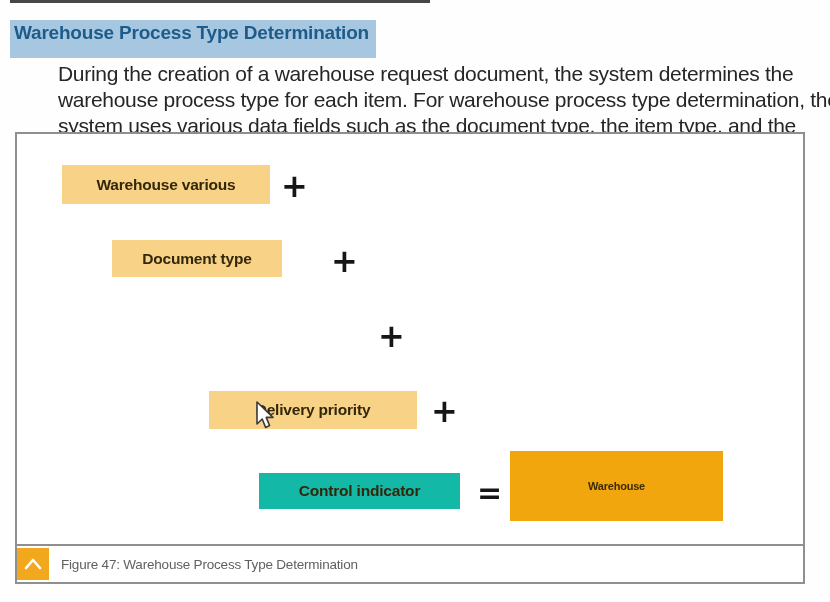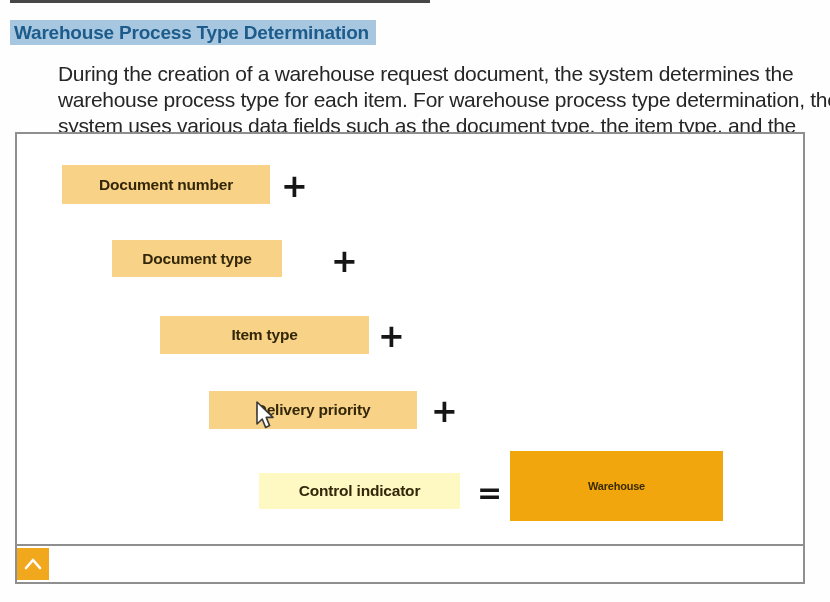--- a/index.html
+++ b/index.html
@@ -10,21 +10,21 @@
     -webkit-font-smoothing:antialiased;
   }
   .top-dark-bar{
     position:absolute;left:10px;top:0;width:420px;height:3px;background:#474747;
   }
   .page-title{
     position:absolute;left:10px;top:7px;
     display:inline-block;
     background:#a7c7e1;color:#1d5c8a;
     font-size:19px;font-weight:bold;
-    padding:2px 7px 1px 4px;
+    padding:2px 7px 14px 4px;
     letter-spacing:-0.2px;
   }
   .intro-text{
     position:absolute;left:14px;top:40px;width:800px;
     font-size:21px;line-height:26px;color:#262626;
     letter-spacing:-0.3px;
     margin-left:44px;
   }
   .figure-frame{
     position:absolute;left:15px;top:132px;width:790px;height:452px;
@@ -35,21 +35,21 @@
   }
   .input-box{
     position:absolute;
     background:#f8d286;
     color:#33270a;
     font-weight:bold;font-size:15.5px;
     display:flex;align-items:center;justify-content:center;
     text-align:center;
     letter-spacing:-0.2px;
   }
-  .input-box.lighter{background:#fef9c3;}
+  .input-box.lighter{background:#14b8a6;}
   .operator{
     position:absolute;
     color:#161616;
     font-weight:bold;
     font-family:"DejaVu Sans","Liberation Sans",sans-serif;
     line-height:1;
   }
   .op-plus{font-size:32px;}
   .op-equals{font-size:30px;letter-spacing:-2px;}
   .result-box{
@@ -84,44 +84,44 @@
 
 <div class="top-dark-bar"></div>
 
 <h1 class="page-title">Warehouse Process Type Determination</h1>
 
 <p class="intro-text">During the creation of a warehouse request document, the system determines the warehouse process type for each item. For warehouse process type determination, the system uses various data fields such as the document type, the item type, and the control indicator.</p>
 
 <div class="figure-frame">
   <div class="diagram-area">
 
-    <div class="input-box" style="left:45px;top:31px;width:208px;height:39px;">Document number</div>
+    <div class="input-box" style="left:45px;top:31px;width:208px;height:39px;">Warehouse various</div>
     <div class="operator op-plus" style="left:264px;top:36px;">+</div>
 
     <div class="input-box" style="left:95px;top:106px;width:170px;height:37px;">Document type</div>
     <div class="operator op-plus" style="left:314px;top:111px;">+</div>
 
-    <div class="input-box" style="left:143px;top:182px;width:209px;height:38px;">Item type</div>
     <div class="operator op-plus" style="left:361px;top:186px;">+</div>
 
     <div class="input-box" style="left:192px;top:257px;width:208px;height:38px;">Delivery priority</div>
     <div class="operator op-plus" style="left:414px;top:261px;">+</div>
 
     <div class="input-box lighter" style="left:242px;top:339px;width:201px;height:36px;">Control indicator</div>
     <div class="operator op-equals" style="left:460px;top:344px;">=</div>
 
     <div class="result-box">
       <span>Warehouse</span>
     </div>
   </div>
 
   <div class="caption-row">
     <div class="caption-icon">
       <svg width="20" height="14" viewBox="0 0 20 14">
         <polyline points="3,11 10,3 17,11" fill="none" stroke="#ffffff" stroke-width="2.6" stroke-linecap="round" stroke-linejoin="round"></polyline>
       </svg>
     </div>
+    <span class="caption-text">Figure 47: Warehouse Process Type Determination</span>
   </div>
 </div>
 
 <svg class="mouse-cursor" viewBox="0 0 22 32">
   <polygon points="6,3 6,25 11.2,20 14.6,28.4 18.6,26.6 15.2,18.4 22,18.4" transform="translate(-4,-1)" fill="#ffffff" stroke="#3a3a3a" stroke-width="1.6" stroke-linejoin="round"></polygon>
 </svg>
 
 </body></html>

